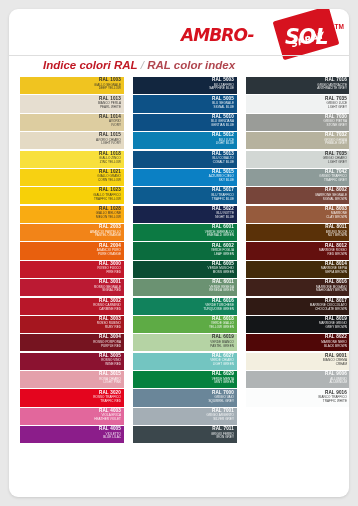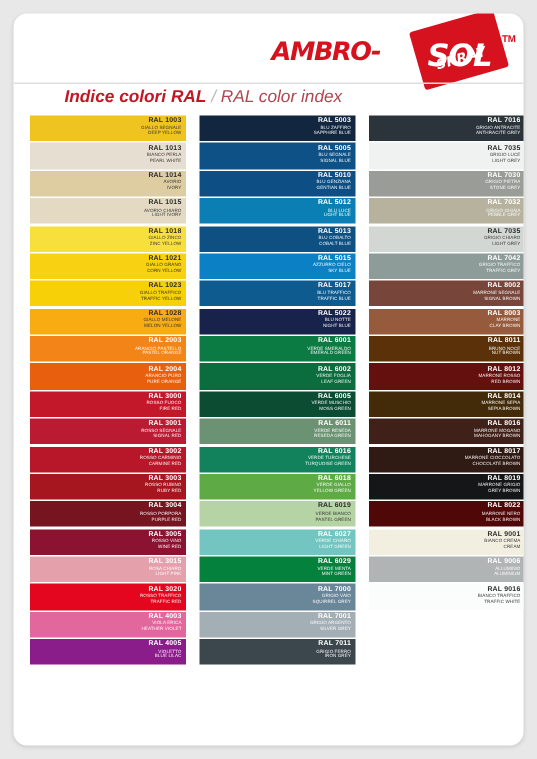--- a/index.html
+++ b/index.html
@@ -66,21 +66,21 @@
     border-top:1px solid #dedede;
     padding-left:11px;
   }
   #title-bar .inner {
     position:absolute; left:11px; top:3px;
     white-space:nowrap;
     font-size:11.5px; font-style:italic;
   }
   .t-it { font-weight:bold; color:#c01824;margin-left:23px; }
   .t-sep { color:#b9b9b9; font-weight:normal; }
-  .t-en { color:#b0464f; font-weight:normal; }
+  .t-en { color:#b0464f; font-weight:bold; }
 
   
   #grid {
     position:absolute; left:11px; top:68px;
     width:320px;
     display:flex;
     gap:9px;
   }
   .col { width:104px; display:flex; flex-direction:column; gap:1.2px; }
 

